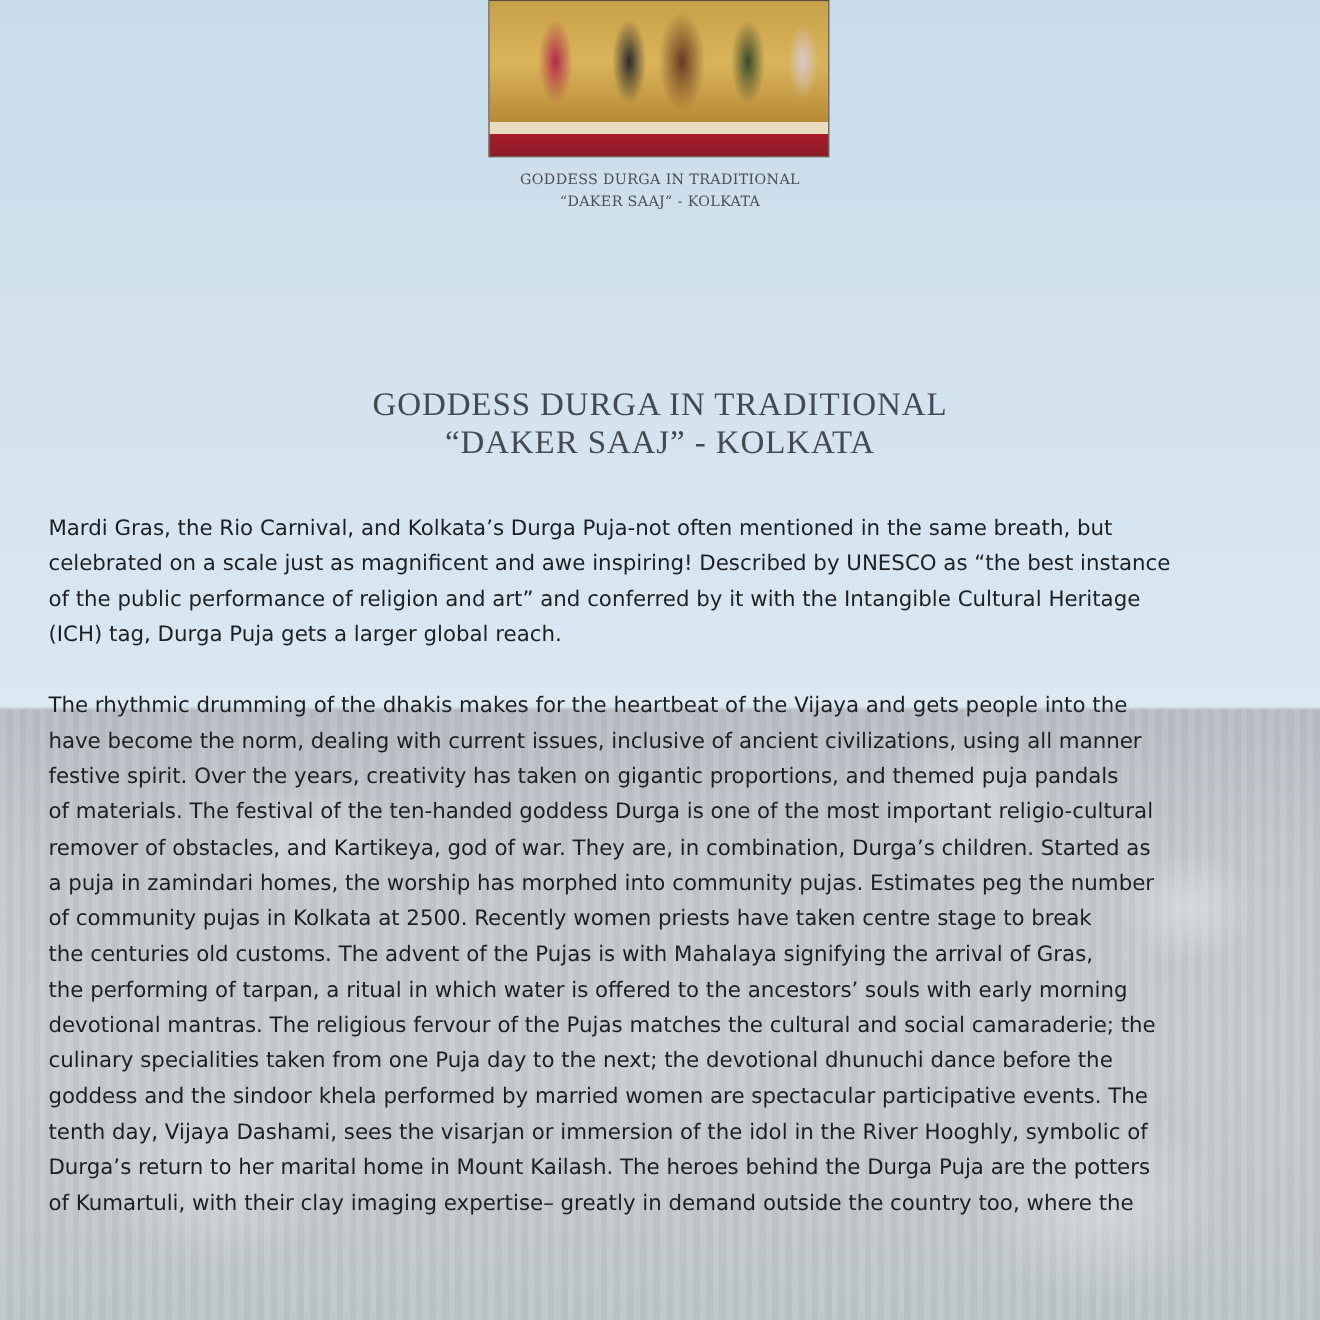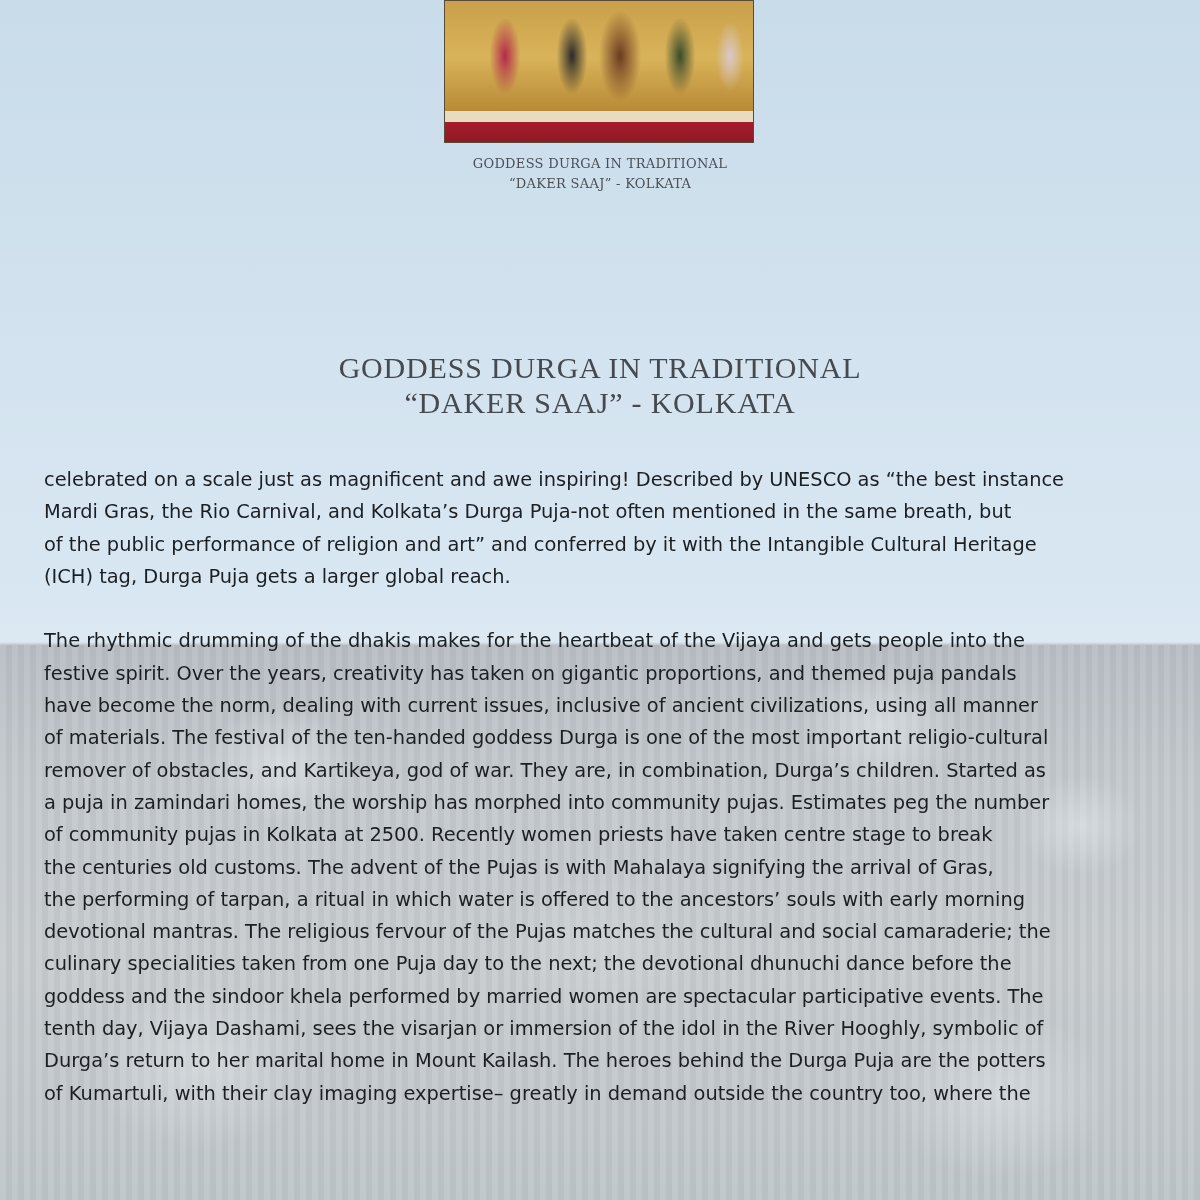--- a/index.html
+++ b/index.html
@@ -61,30 +61,30 @@
   <div>“DAKER SAAJ” - KOLKATA</div>
 </div>
 
 <div class="title">
   <div>GODDESS DURGA IN TRADITIONAL</div>
   <div>“DAKER SAAJ” - KOLKATA</div>
 </div>
 
 <div class="body">
   <div>
+    <span class="line">Mardi Gras, the Rio Carnival, and Kolkata’s Durga Puja-not often mentioned in the same breath, but</span>
     <span class="line">celebrated on a scale just as magnificent and awe inspiring! Described by UNESCO as “the best instance</span>
-    <span class="line">Mardi Gras, the Rio Carnival, and Kolkata’s Durga Puja-not often mentioned in the same breath, but</span>
     <span class="line">of the public performance of religion and art” and conferred by it with the Intangible Cultural Heritage</span>
     <span class="line">(ICH) tag, Durga Puja gets a larger global reach.</span>
   </div>
   <div class="gap"></div>
   <div>
     <span class="line">The rhythmic drumming of the dhakis makes for the heartbeat of the Vijaya and gets people into the</span>
+    <span class="line">have become the norm, dealing with current issues, inclusive of ancient civilizations, using all manner</span>
     <span class="line">festive spirit. Over the years, creativity has taken on gigantic proportions, and themed puja pandals</span>
-    <span class="line">have become the norm, dealing with current issues, inclusive of ancient civilizations, using all manner</span>
     <span class="line">of materials. The festival of the ten-handed goddess Durga is one of the most important religio-cultural</span>
     <span class="line">remover of obstacles, and Kartikeya, god of war. They are, in combination, Durga’s children. Started as</span>
     <span class="line">a puja in zamindari homes, the worship has morphed into community pujas. Estimates peg the number</span>
     <span class="line">of community pujas in Kolkata at 2500. Recently women priests have taken centre stage to break</span>
     <span class="line">the centuries old customs. The advent of the Pujas is with Mahalaya signifying the arrival of Gras,</span>
     <span class="line">the performing of tarpan, a ritual in which water is offered to the ancestors’ souls with early morning</span>
     <span class="line">devotional mantras. The religious fervour of the Pujas matches the cultural and social camaraderie; the</span>
     <span class="line">culinary specialities taken from one Puja day to the next; the devotional dhunuchi dance before the</span>
     <span class="line">goddess and the sindoor khela performed by married women are spectacular participative events. The</span>
     <span class="line">tenth day, Vijaya Dashami, sees the visarjan or immersion of the idol in the River Hooghly, symbolic of</span>

